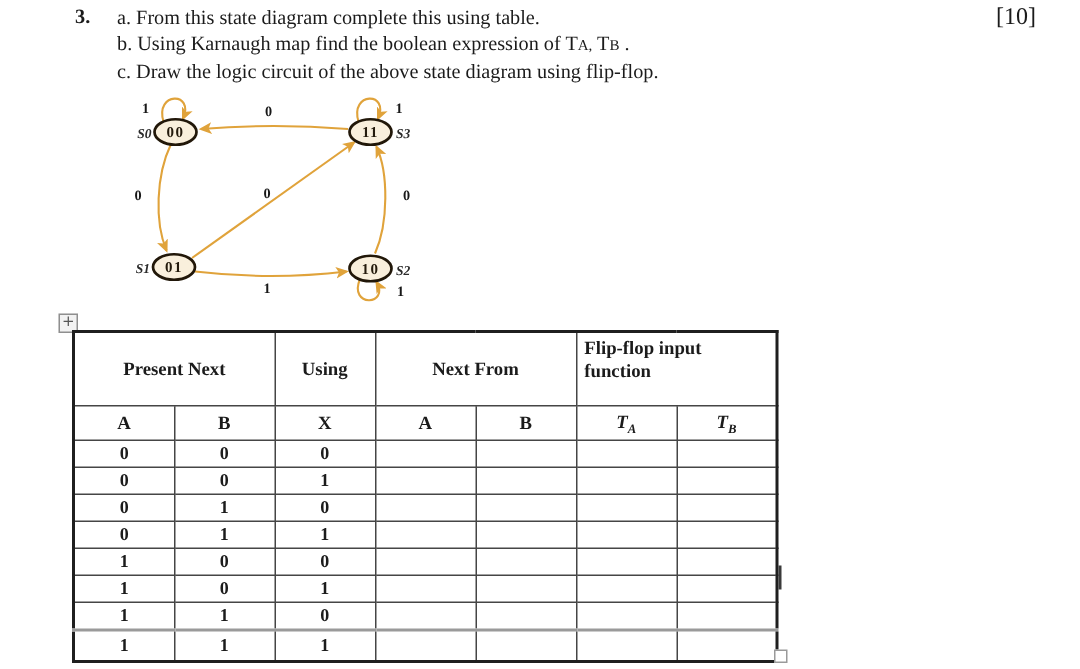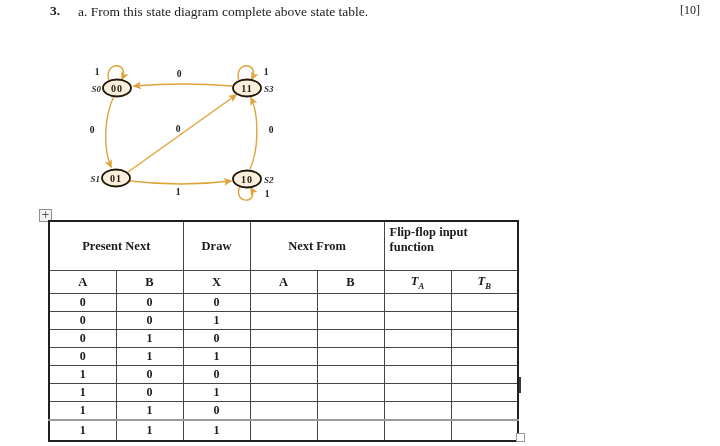--- a/index.html
+++ b/index.html
@@ -5,21 +5,21 @@
   html,body{margin:0;padding:0;}
   body{
     width:720px;height:446px;position:relative;overflow:hidden;
     background:#ffffff;
     font-family:"Liberation Serif", serif;
     color:#1b1b1b;
   }
   
   .qnum{position:absolute;left:50px;top:3px;font-weight:bold;font-size:13.5px;}
   .qparts{position:absolute;left:78px;top:3px;width:560px;font-size:13.5px;line-height:17px;}
-  .qmarks{position:absolute;left:680px;top:3px;font-size:12px;text-align:right;}
+  .qmarks{position:absolute;left:664px;top:3px;font-size:16px;text-align:right;}
   .smallcap{font-size:10px;}
   
   .diagram{position:absolute;left:60px;top:55px;width:230px;height:155px;}
   .diagram svg{display:block;}
   .edge{fill:none;stroke:#E0A33B;stroke-width:1.4;}
   .node{fill:#F9EFDC;stroke:#211709;stroke-width:1.8;}
   .node-code{font:bold 10px "Liberation Serif",serif;fill:#241a0c;letter-spacing:1px;text-anchor:middle;}
   .s-label{font:italic bold 9px "Liberation Serif",serif;fill:#2b2b2b;}
   .e-label{font:bold 9.5px "Liberation Serif",serif;fill:#181818;}
   
@@ -43,21 +43,23 @@
     font:10px/10px "DejaVu Sans",sans-serif;color:#555;text-align:center;
   }
   .text-cursor{position:absolute;left:519px;top:377px;width:2px;height:16px;background:#3a3a3a;}
   .resize-handle{position:absolute;left:516px;top:433px;width:7px;height:7px;border:1px solid #9a9a9a;background:#fff;}
 </style>
 </head>
 <body>
 
 <div class="qnum">3.</div>
 <div class="qparts">
-  <div>a. From this state diagram complete above state table.</div>
+  <div>a. From this state diagram complete this using table.</div>
+  <div><span>b. Using Karnaugh map find the boolean expression of T</span><span class="smallcap">A,</span><span> T</span><span class="smallcap">B</span><span> .</span></div>
+  <div>c. Draw the logic circuit of the above state diagram using flip-flop.</div>
 </div>
 <div class="qmarks">[10]</div>
 
 <div class="diagram">
   <svg width="230" height="155" viewBox="0 0 230 155">
     <defs>
       <marker id="arrow" viewBox="0 0 8 8" refX="6.2" refY="4" markerWidth="6.5" markerHeight="6.5" orient="auto">
         <path d="M0,0.6 L7.6,4 L0,7.4 L1.8,4 Z" fill="#E0A33B"></path>
       </marker>
     </defs>
@@ -107,21 +109,21 @@
         <col>
         <col>
         <col>
         <col>
         <col>
         <col>
       </colgroup>
     <thead>
       <tr class="h1">
         <th colspan="2">Present Next</th>
-        <th>Draw</th>
+        <th>Using</th>
         <th colspan="2">Next From</th>
         <th colspan="2" class="ff">Flip-flop input function</th>
       </tr>
       <tr class="h2">
         <th>A</th>
         <th>B</th>
         <th>X</th>
         <th>A</th>
         <th>B</th>
         <th><span class="tvar">T</span><sub>A</sub></th>

